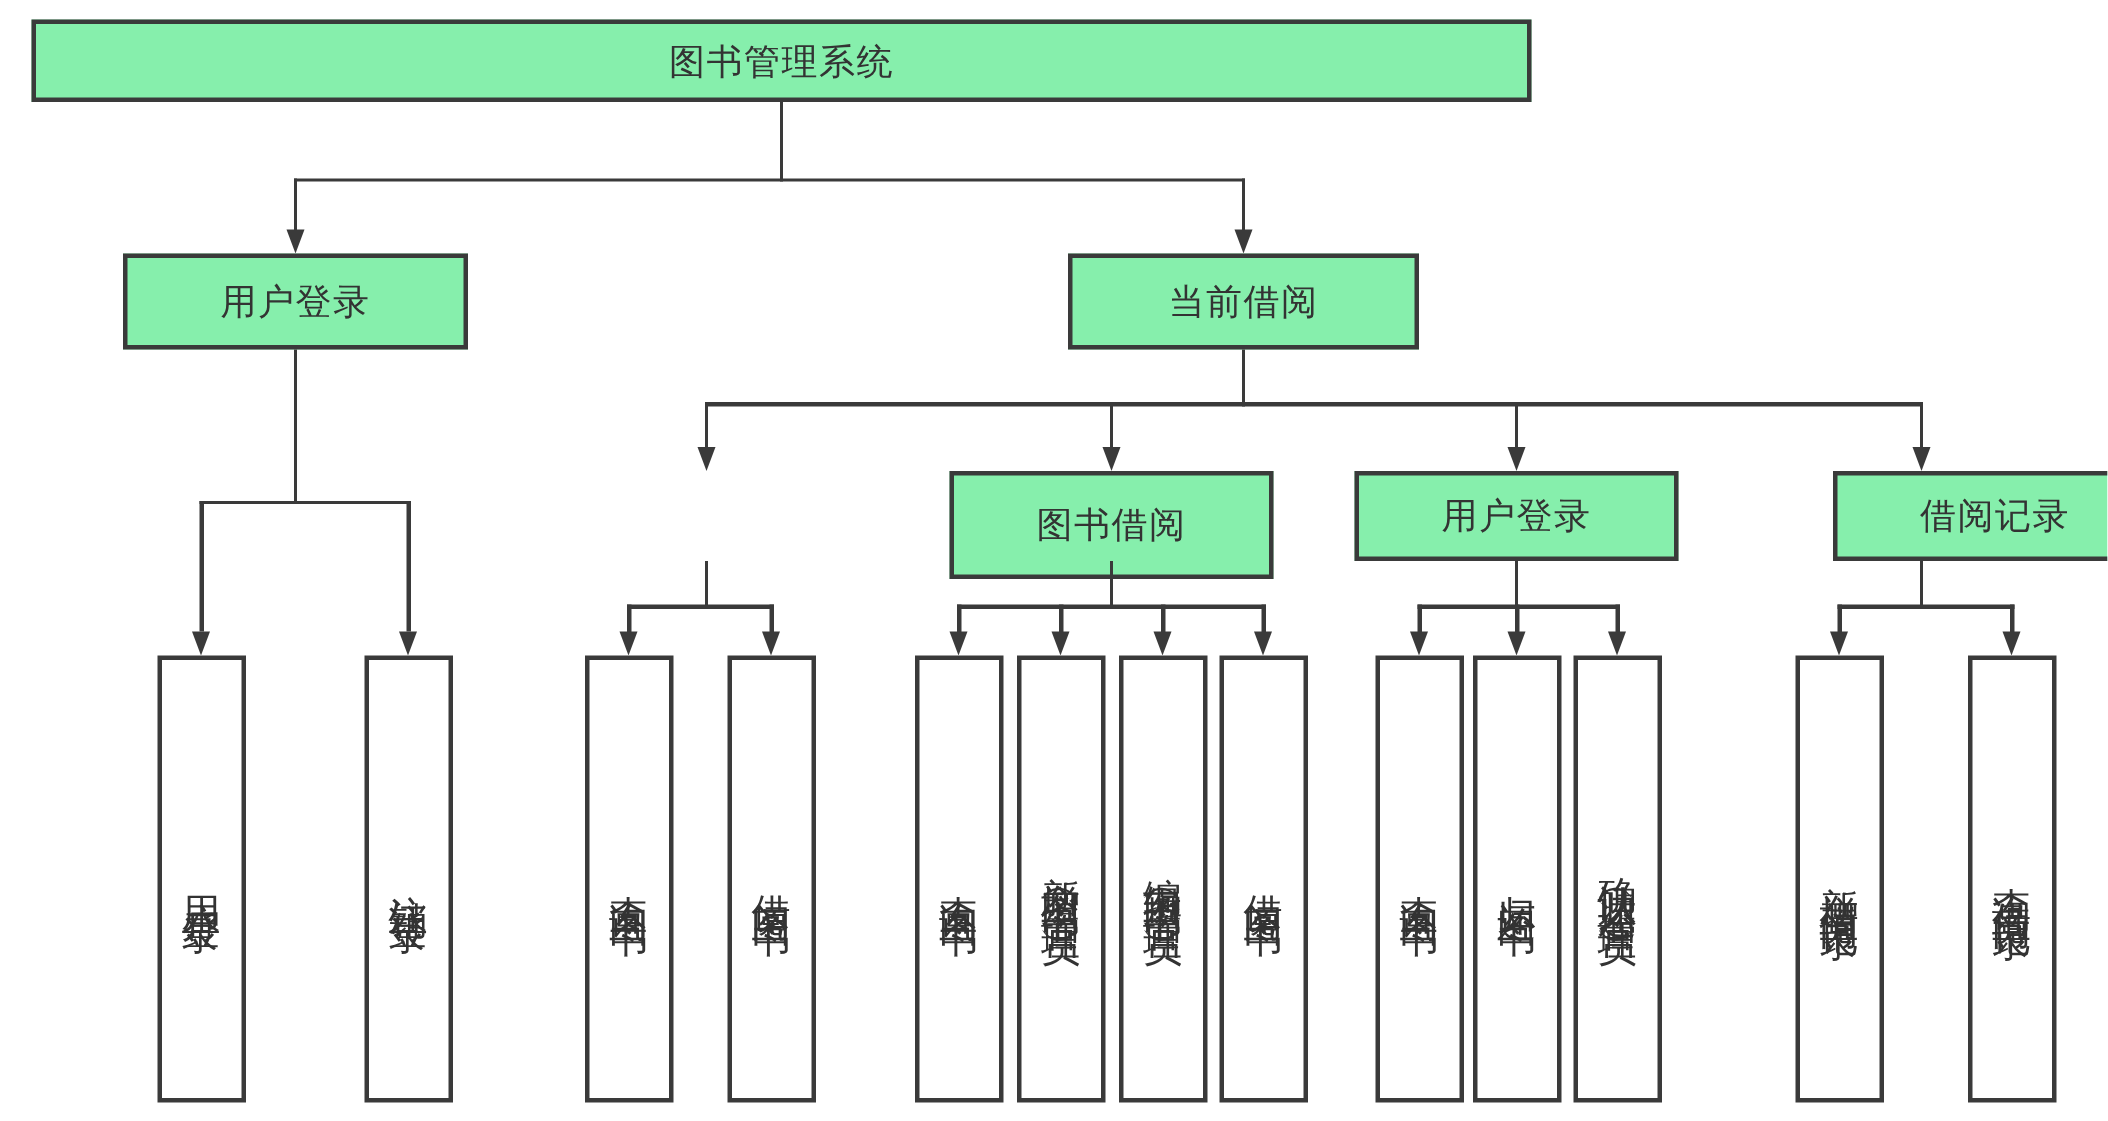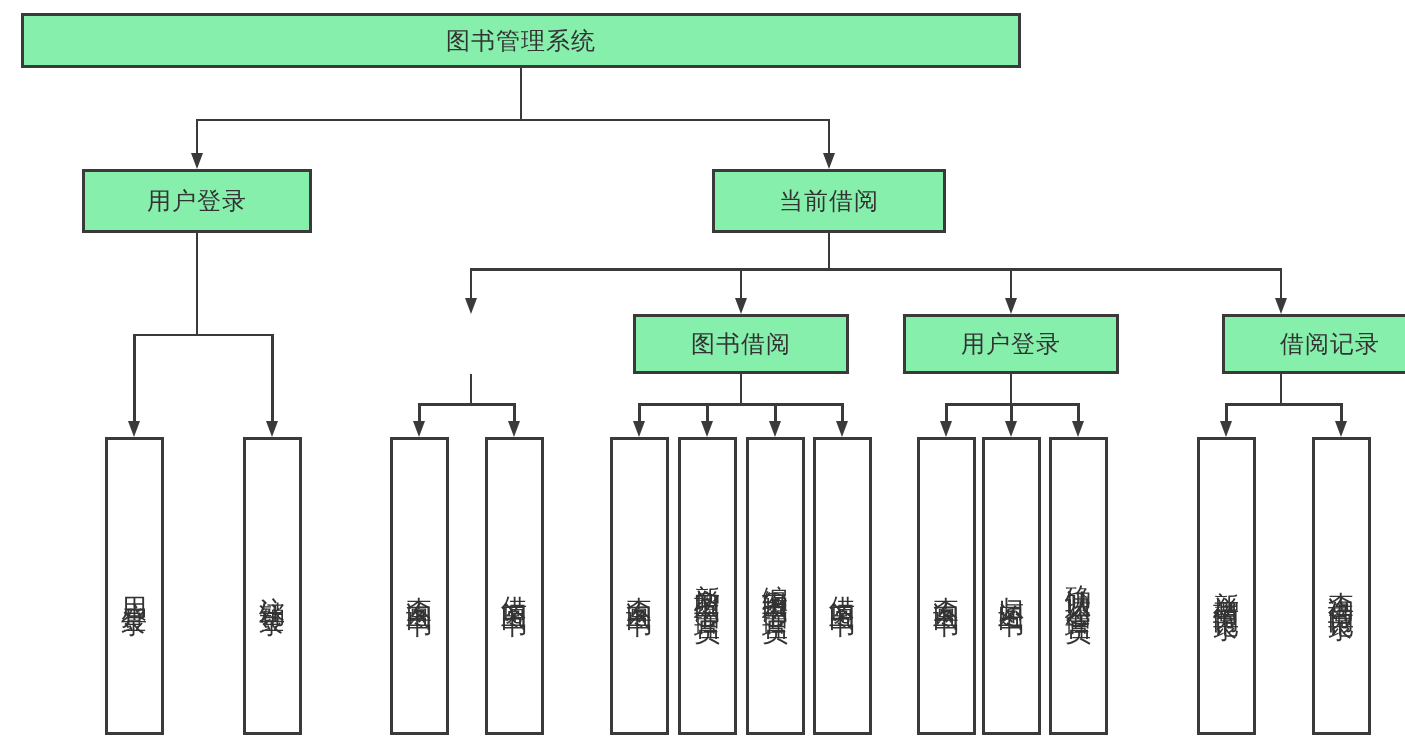--- a/index.html
+++ b/index.html
@@ -105,21 +105,21 @@
     <div class="vline" style="left:469.75px;top:268px;height:30px"></div>
     <div class="vline" style="left:739.75px;top:268px;height:30px"></div>
     <div class="vline" style="left:1009.75px;top:268px;height:30px"></div>
     <div class="vline" style="left:1279.75px;top:268px;height:30px"></div>
     <div class="arrow" style="left:464.5px;top:298px"></div>
     <div class="arrow" style="left:734.5px;top:298px"></div>
     <div class="arrow" style="left:1004.5px;top:298px"></div>
     <div class="arrow" style="left:1274.5px;top:298px"></div>
   </div>
 
-  <div class="node" style="left:633px;top:314px;width:216px;height:60px">
+  <div class="node" style="left:633px;top:314px;width:216px;height:72px">
     <span>图书借阅</span>
   </div>
   <div class="node" style="left:903px;top:314px;width:216px;height:60px">
     <span>用户登录</span>
   </div>
   <div class="node" style="left:1222px;top:314px;width:216px;height:60px">
     <span>借阅记录</span>
   </div>
 
   <div>

